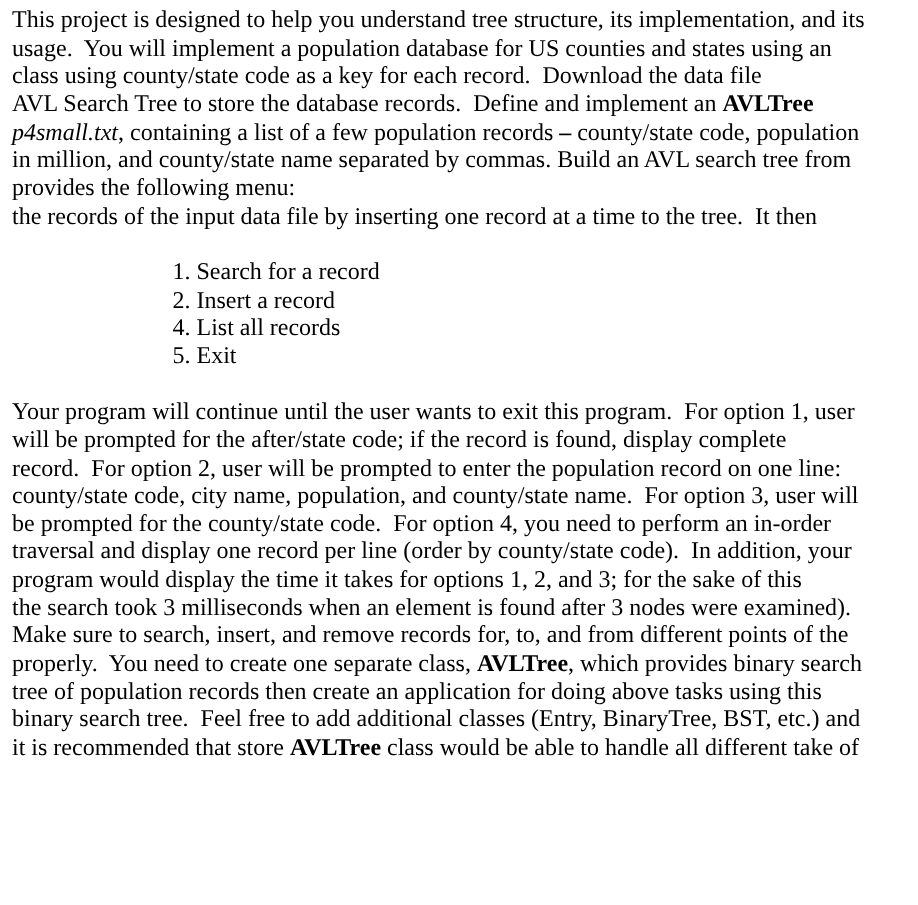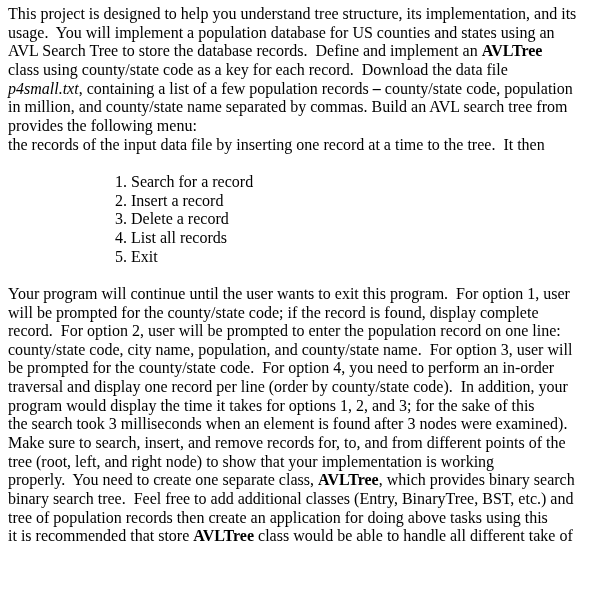--- a/index.html
+++ b/index.html
@@ -23,45 +23,43 @@
   .menu { padding-left: 107px; }
   .spacer { height: 18.66px; }
 </style>
 </head>
 <body style="background: rgb(255, 255, 255);">
 
 <div class="page" style="color: rgb(0, 0, 0);">
   <div class="para">
       <div class="line"><span>This project is designed to help you understand tree structure, its implementation, and its</span></div>
       <div class="line"><span>usage.  You will implement a population database for US counties and states using an</span></div>
+      <div class="line"><span>class using county/state code as a key for each record.  Download the data file</span></div>
       <div class="line"><span>AVL Search Tree to store the database records.  Define and implement an </span><span class="b">AVLTree</span></div>
-      <div class="line"><span>class using county/state code as a key for each record.  Download the data file</span></div>
       <div class="line"><span class="bi">p4small.txt</span><span>, containing a list of a few population records </span><span class="b">–</span><span> county/state code, population</span></div>
       <div class="line"><span>in million, and county/state name separated by commas. Build an AVL search tree from</span></div>
       <div class="line"><span>provides the following menu:</span></div>
       <div class="line"><span>the records of the input data file by inserting one record at a time to the tree.  It then</span></div>
     </div>
   <div class="spacer"></div>
   <div class="para menu">
       <div class="line"><span>1. Search for a record</span></div>
       <div class="line"><span>2. Insert a record</span></div>
-      <div class="line"><span>3. Delete a record</span></div>
       <div class="line"><span>4. List all records</span></div>
       <div class="line"><span>5. Exit</span></div>
     </div>
   <div class="spacer"></div>
   <div class="para">
       <div class="line"><span>Your program will continue until the user wants to exit this program.  For option 1, user</span></div>
-      <div class="line"><span>will be prompted for the county/state code; if the record is found, display complete</span></div>
+      <div class="line"><span>will be prompted for the after/state code; if the record is found, display complete</span></div>
       <div class="line"><span>record.  For option 2, user will be prompted to enter the population record on one line:</span></div>
       <div class="line"><span>county/state code, city name, population, and county/state name.  For option 3, user will</span></div>
       <div class="line"><span>be prompted for the county/state code.  For option 4, you need to perform an in-order</span></div>
       <div class="line"><span>traversal and display one record per line (order by county/state code).  In addition, your</span></div>
       <div class="line"><span>program would display the time it takes for options 1, 2, and 3; for the sake of this</span></div>
       <div class="line"><span>the search took 3 milliseconds when an element is found after 3 nodes were examined).</span></div>
       <div class="line"><span>Make sure to search, insert, and remove records for, to, and from different points of the</span></div>
-      <div class="line"><span>tree (root, left, and right node) to show that your implementation is working</span></div>
       <div class="line"><span>properly.  You need to create one separate class, </span><span class="b">AVLTree</span><span>, which provides binary search</span></div>
+      <div class="line"><span>tree of population records then create an application for doing above tasks using this</span></div>
       <div class="line"><span>binary search tree.  Feel free to add additional classes (Entry, BinaryTree, BST, etc.) and</span></div>
-      <div class="line"><span>tree of population records then create an application for doing above tasks using this</span></div>
       <div class="line"><span>it is recommended that store </span><span class="b">AVLTree</span><span> class would be able to handle all different take of</span></div>
     </div>
 </div>
 
 </body></html>

